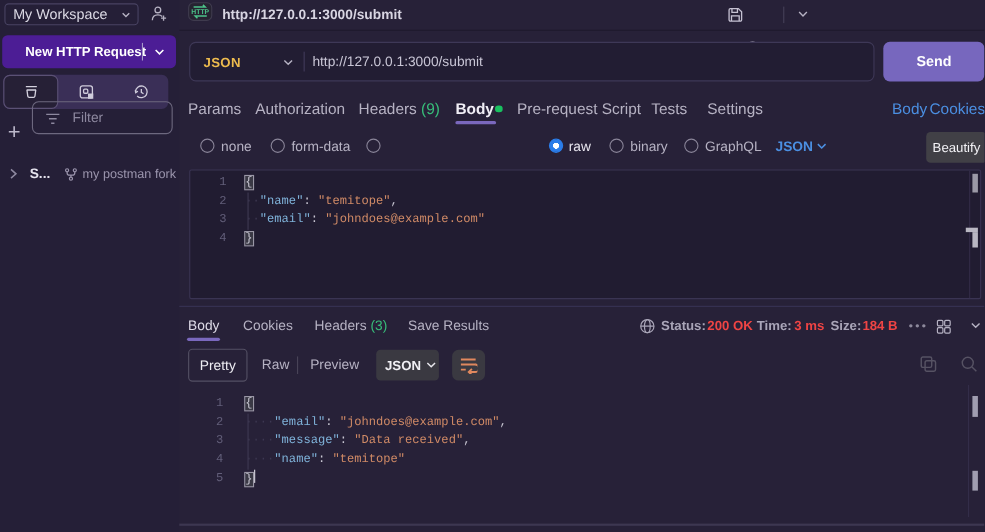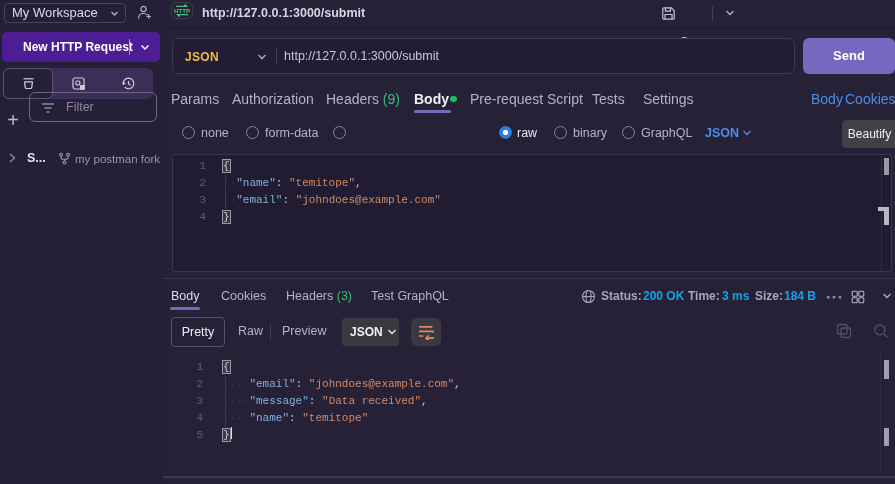--- a/index.html
+++ b/index.html
@@ -98,21 +98,21 @@
   
   #split { position:absolute; left:0; top:278px; width:732px; height:1px; background:#383255; }
 
   
   #respnav { position:absolute; left:0; top:283px; width:732px; height:28px; font-size:12.5px; color:#b6b2c3; }
   #respnav span { position:absolute; top:6px; white-space:nowrap; }
   #rbodyline { position:absolute; left:7px; top:24px !important; width:30px; height:2.5px; background:#7a68bd; border-radius:2px; }
   #status { position:absolute; left:0; top:283px; width:732px; height:28px; font-size:12px; color:#a9a5b8; }
   #status span { position:absolute; top:6px; white-space:nowrap;font-weight:bold; }
   #reqtabs span span, #respnav span span, #status span span { position:static; }
-  #status .grn { color:#0ea5e9; }
+  #status .grn { color:#ef4444; }
   #status .dots { color:#8d899c; font-size:7px; letter-spacing:1.6px; top:10px; }
 
   
   #prettyrow { position:absolute; left:0; top:317px; width:732px; height:31px; font-size:12.5px; color:#b6b2c3; }
   #prettybtn { position:absolute; left:8px; top:0; width:54px; height:30px; border:1px solid #545064; border-radius:4px;
                color:#eeedf3; text-align:center; line-height:28px; }
   #rawbtn { position:absolute; left:75px; top:7px; }
   #prevdiv { position:absolute; left:107px; top:7px; width:1px; height:16px; background:#484357; }
   #prevbtn { position:absolute; left:119px; top:7px;text-align:center; }
   #jsonresp { position:absolute; left:179px; top:1px; width:57px; height:28px; background:#3a3941; border-radius:4px;
@@ -272,21 +272,21 @@
     <span id="sb1"></span>
     <span id="sb2h"></span>
     <span id="sb2"></span>
 
     <div id="split"></div>
 
     <div id="respnav">
       <span style="left:8px;color:#dedbe7">Body</span>
       <span style="left:58px">Cookies</span>
       <span style="left:123px">Headers <span class="grn" style="color:#37bd79">(3)</span></span>
-      <span style="left:208px">Test GraphQL</span>
+      <span style="left:208px">Save Results</span>
       <span id="rbodyline"></span>
     </div>
     <div id="status">
       <svg style="position:absolute;left:418px;top:6px" width="15" height="15" viewBox="0 0 15 15" fill="none" stroke="#a9a5b8" stroke-width="1.1">
         <circle cx="7.5" cy="7.5" r="6"></circle>
         <ellipse cx="7.5" cy="7.5" rx="2.6" ry="6"></ellipse>
         <path d="M1.5 7.5 h12"></path>
       </svg>
       <span style="left:438px">Status:</span>
       <span style="left:480px" class="grn">200 OK</span>

